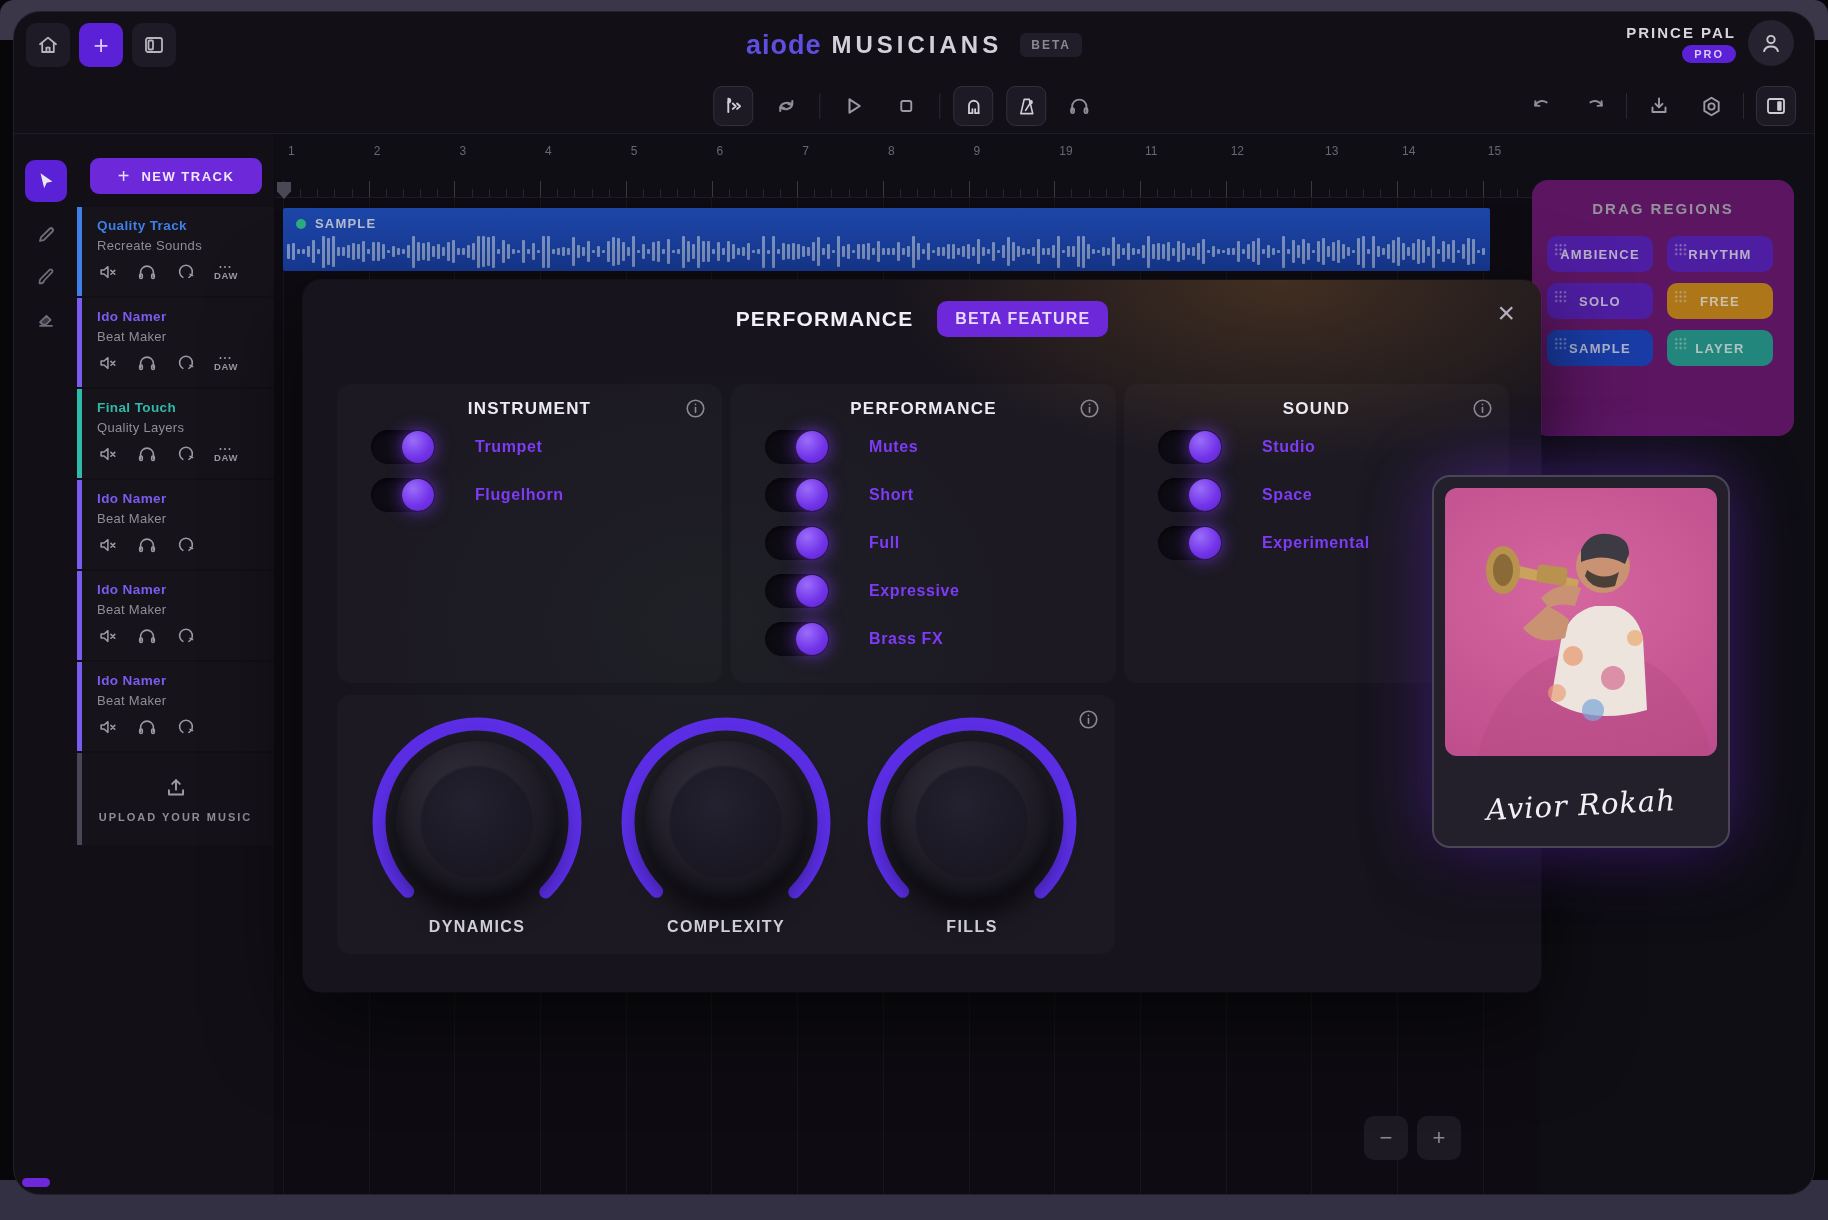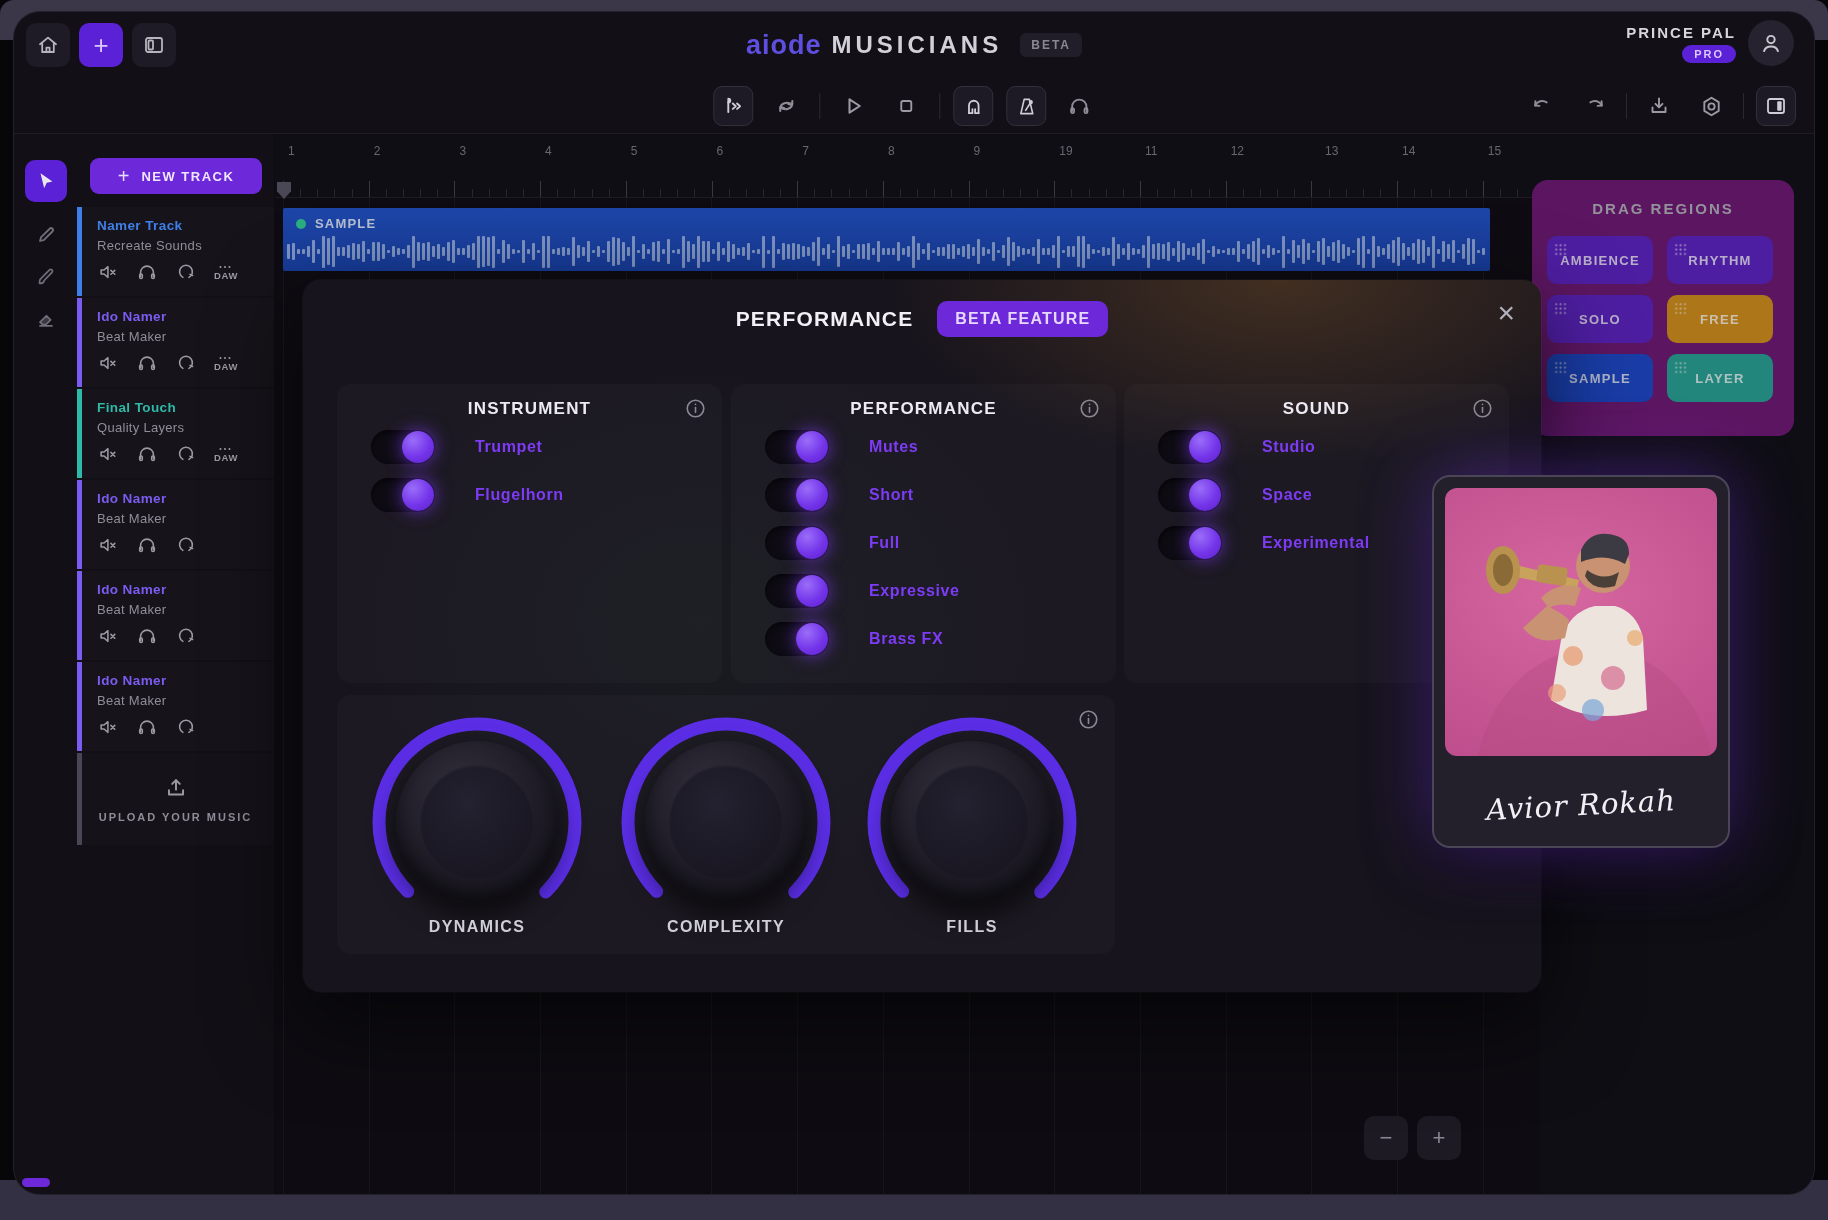--- a/index.html
+++ b/index.html
@@ -72,21 +72,21 @@
   .region { position:absolute; left:8px; top:74px; width:1207px; height:63px; background:linear-gradient(#2355cc,#1b46b4); border-radius:2px; cursor:pointer; }
   .region .head { position:absolute; left:13px; top:8px; display:flex; align-items:center; gap:9px; }
   .region .gdot { width:10px; height:10px; border-radius:50%; background:#34d399; }
   .region .rlbl { font-size:13px; font-weight:800; color:#dce7fb; letter-spacing:1.2px; }
   .wave { position:absolute; left:4px; right:4px; top:27px; bottom:3px; display:flex; align-items:center; gap:2px; overflow:hidden; }
   .wave i { width:3px; border-radius:1px; background:rgba(200,218,252,.72); flex:none; }
 
   .dragpanel { position:absolute; left:1518px; top:168px; width:262px; height:256px; background:#701a75; border-radius:16px; }
   .dragpanel .dtitle { position:absolute; top:20px; width:100%; text-align:center; font-size:15px; font-weight:800; color:#b3b1ba; letter-spacing:2px; }
   .chips { position:absolute; left:15px; top:56px; display:grid; grid-template-columns:repeat(2,106px); gap:11px 14px; }
-  .chip { position:relative; height:48px; border-radius:10px; display:flex; align-items:center; justify-content:center; cursor:grab; }
+  .chip { position:relative; height:36px; border-radius:10px; display:flex; align-items:center; justify-content:center; cursor:grab; }
   .chip .clbl { font-size:13px; font-weight:800; color:rgba(255,255,255,.8); letter-spacing:1.3px; }
   .chip .cdots { position:absolute; left:7px; top:7px; width:13px; height:13px;
                  background-image:radial-gradient(circle, rgba(255,255,255,.55) 1px, transparent 1.3px);
                  background-size:4.4px 4.4px; opacity:.8; }
 
   .dim { position:absolute; left:261px; top:122px; right:0; bottom:0; background:rgba(8,6,12,.18); z-index:20; pointer-events:none; }
 
   
   .modal { position:absolute; left:289px; top:268px; width:1238px; height:712px; border-radius:18px; z-index:50;
            background:
@@ -310,21 +310,21 @@
     </div>
 
     <div class="trackpanel">
       <div class="newtrack">
         <span class="pl">+</span>
         <span class="lbl">NEW TRACK</span>
       </div>
       <div id="track-list">
           <div class="track">
             <span class="stripe" style="background: rgb(63, 127, 232);"></span>
-            <div class="t" style="color: rgb(63, 127, 232);">Namer Track</div>
+            <div class="t" style="color: rgb(63, 127, 232);">Quality Track</div>
             <div class="s">Recreate Sounds</div>
             <div class="icons">
               <span>
                 <svg width="22" height="22" viewBox="0 0 24 24" fill="none" stroke="#9b99a3" stroke-width="1.7" stroke-linecap="round" stroke-linejoin="round">
                   <path d="M4.5 9.8 v4.4 h3.2 l4.2 3.6 V6.2 L7.7 9.8 z"></path>
                   <path d="M15.2 10.2 l4.2 4.2 M19.4 10.2 l-4.2 4.2"></path>
                 </svg>
               </span>
               <span>
                 <svg width="22" height="22" viewBox="0 0 24 24" fill="none" stroke="#9b99a3" stroke-width="1.7" stroke-linecap="round">

